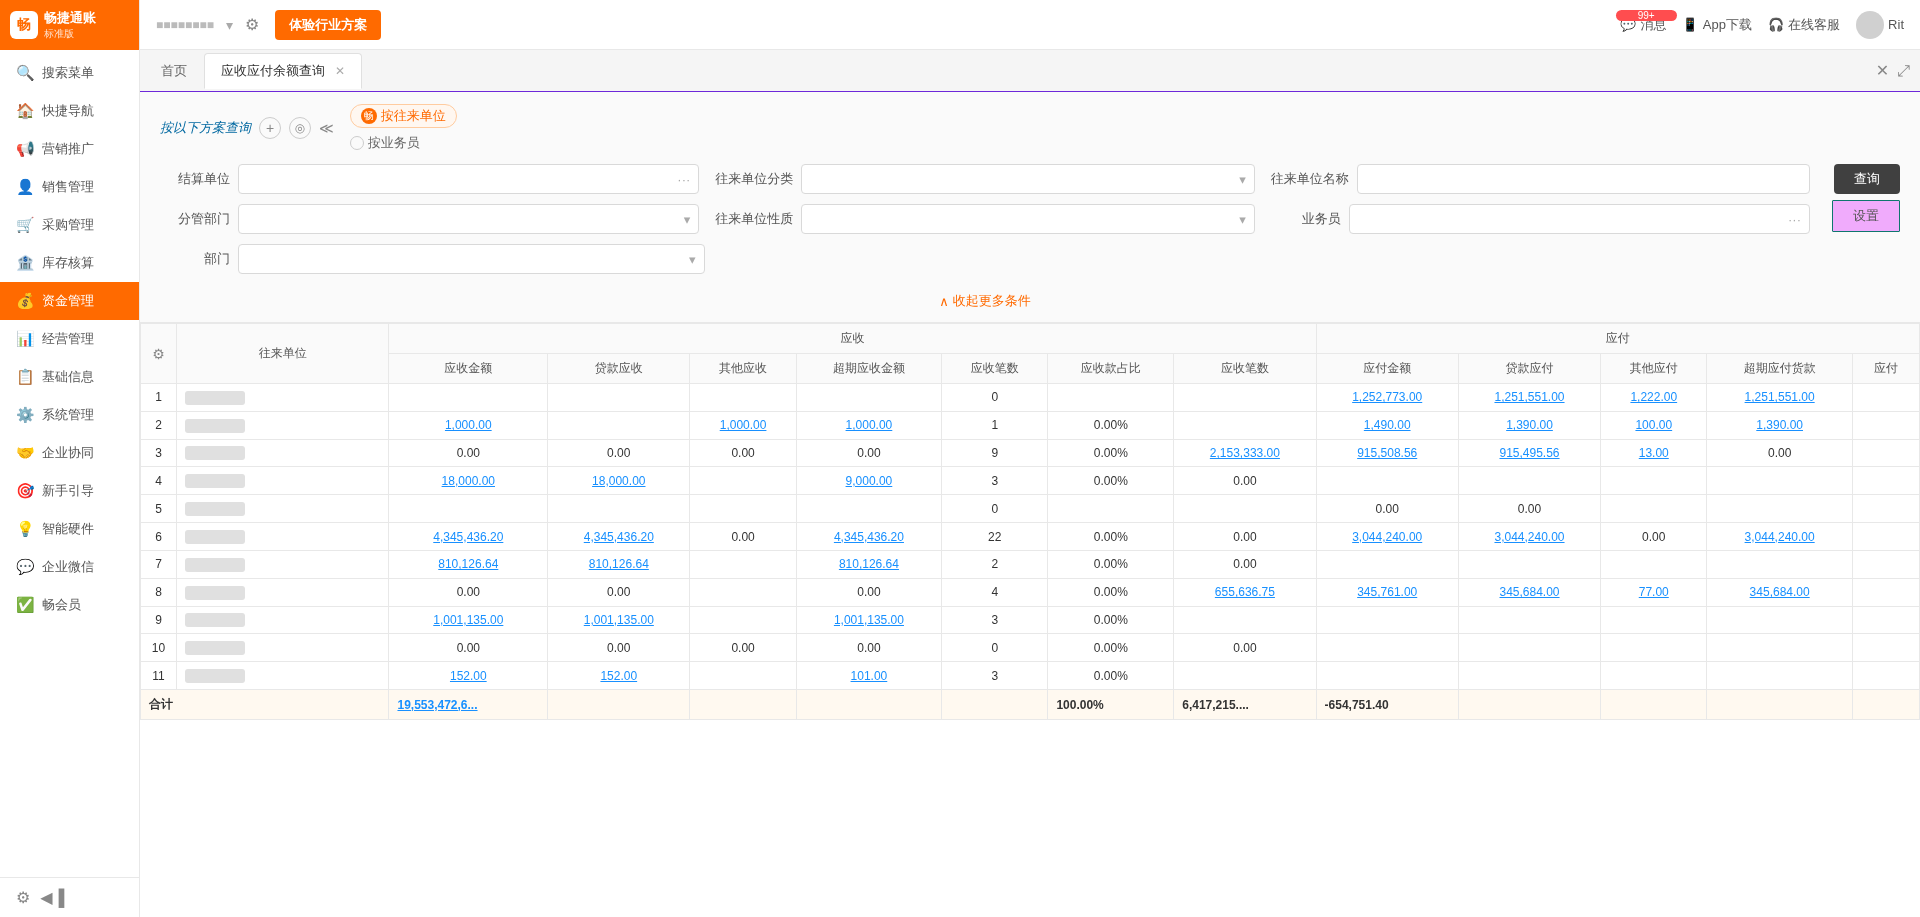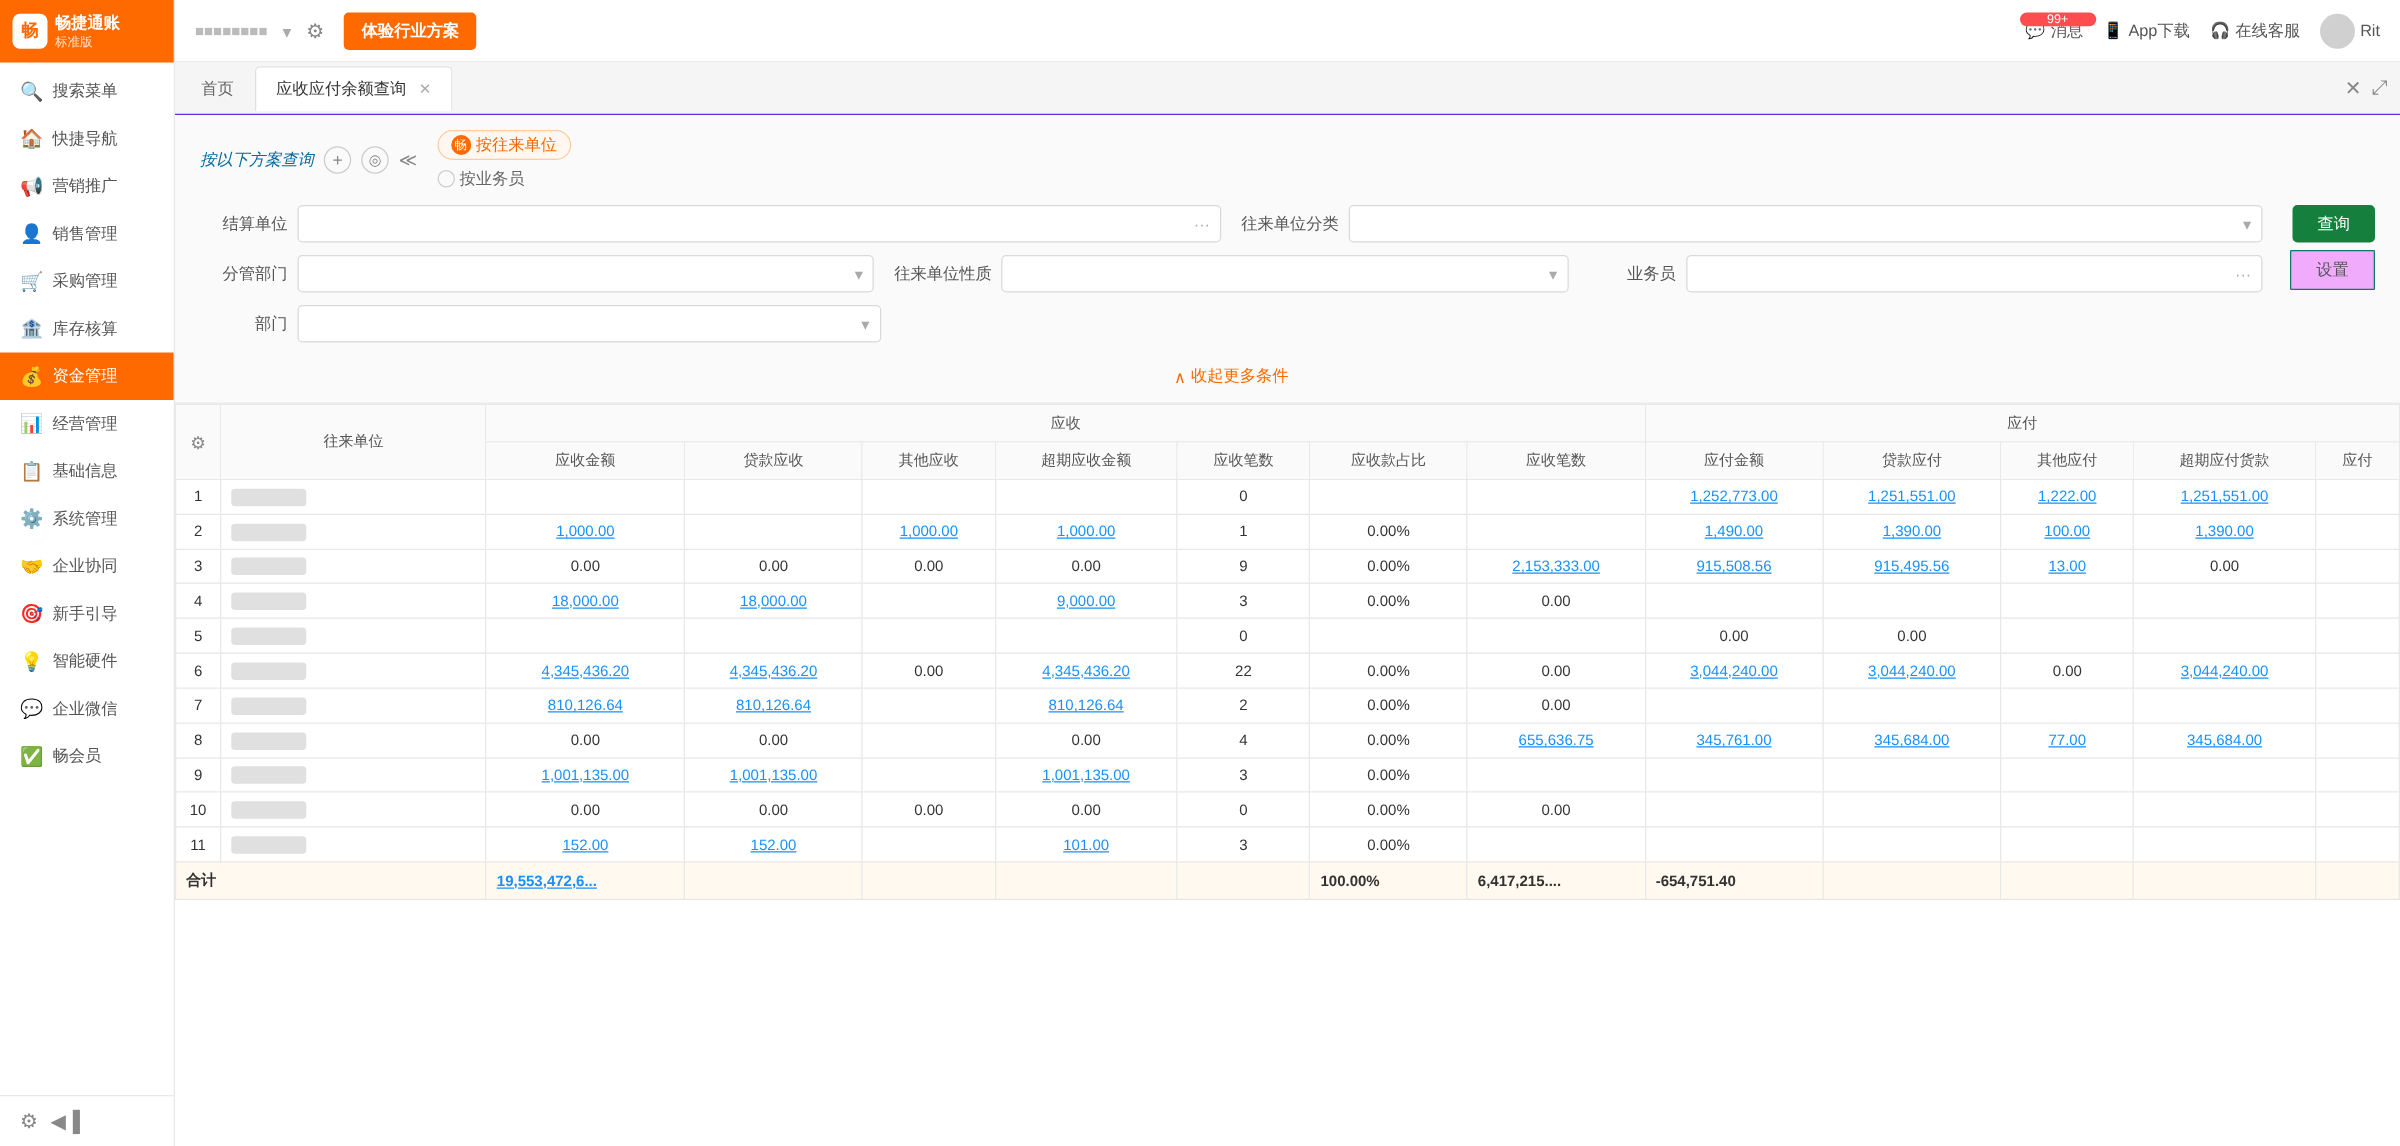--- a/index.html
+++ b/index.html
@@ -69,21 +69,21 @@
     .filter-rows { display: flex; flex-direction: column; gap: 10px; }
     .filter-row { display: flex; align-items: center; gap: 16px; }
     .filter-group { display: flex; align-items: center; gap: 8px; flex: 1; }
     .filter-field-label { font-size: 13px; color: #555; white-space: nowrap; min-width: 70px; text-align: right; }
     .filter-input { flex: 1; height: 30px; border: 1px solid #d9d9d9; border-radius: 4px; padding: 0 8px; font-size: 13px; display: flex; align-items: center; justify-content: space-between; cursor: pointer; background: #fff; }
     .filter-input-dots { color: #aaa; }
     .filter-input-arrow { color: #aaa; }
     .filter-collapse-link { display: flex; align-items: center; gap: 4px; color: #ff6a00; font-size: 13px; cursor: pointer; justify-content: center; margin-top: 8px; }
 
     .filter-actions-col { display: flex; flex-direction: column; gap: 6px; align-items: flex-end; padding-left: 10px; }
-    .btn-query { background: #15803d; color: #fff; border: none; border-radius: 4px; padding: 6px 20px; font-size: 13px; cursor: pointer; }
+    .btn-query { background: #404040; color: #fff; border: none; border-radius: 4px; padding: 6px 20px; font-size: 13px; cursor: pointer; }
     .btn-settings { background: #f0abfc; color: #555; border: 1px solid #0f766e; border-radius: 1px; padding: 6px 20px; font-size: 13px; cursor: pointer; }
 
     
     .table-area { flex: 1; overflow: auto; padding: 0 0 0 0; }
     .data-table { width: 100%; border-collapse: collapse; font-size: 12px; }
     .data-table th, .data-table td { border: 1px solid #e8e8e8; padding: 6px 8px; white-space: nowrap; }
     .data-table thead th { background: #fafafa; color: #555; font-weight: normal; text-align: center; position: sticky; top: 0; z-index: 2; }
     .data-table tbody td { text-align: center; color: #333; }
     .data-table .col-entity { text-align: left; max-width: 180px; overflow: hidden; text-overflow: ellipsis; }
     .data-table .num-link { color: #1890ff; text-decoration: underline; cursor: pointer; }
@@ -251,20 +251,26 @@
               <div class="filter-input">
                 <span></span>
                   <span class="filter-input-dots">···</span>
               </div>
             </div>
             <div class="filter-group">
               <span class="filter-field-label">往来单位分类</span>
               <div class="filter-input">
                 <span></span>
                   <span class="filter-input-arrow">▾</span>
+              </div>
+            </div>
+            <div class="filter-group">
+              <span class="filter-field-label">往来单位名称</span>
+              <div class="filter-input">
+                <span></span>
               </div>
             </div>
           </div>
           <div class="filter-row">
             <div class="filter-group">
               <span class="filter-field-label">分管部门</span>
               <div class="filter-input">
                 <span></span>
                   <span class="filter-input-arrow">▾</span>
               </div>

